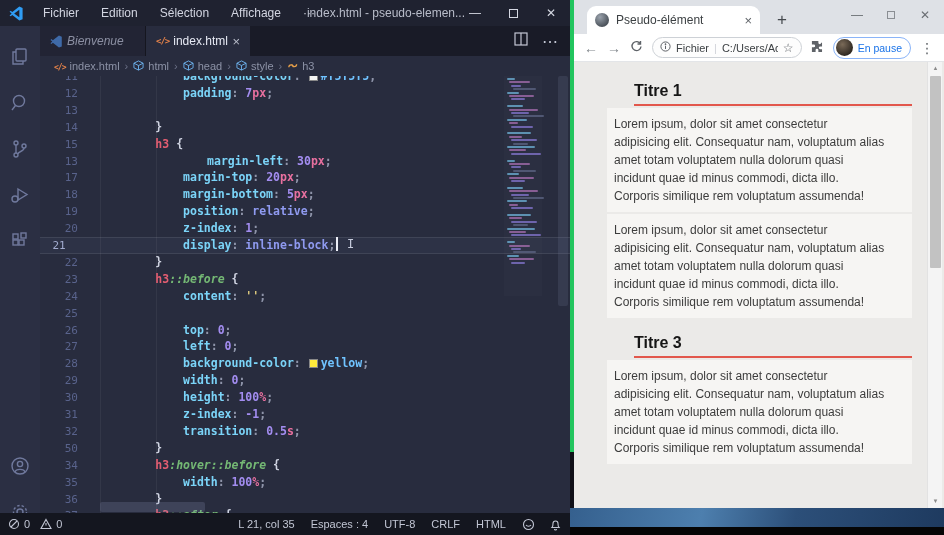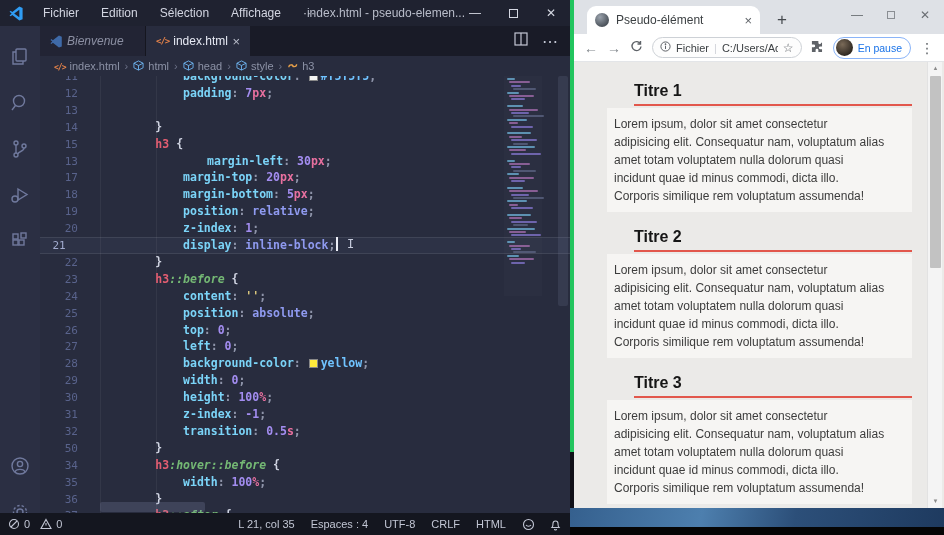--- a/index.html
+++ b/index.html
@@ -260,21 +260,21 @@
           <div class="code-line" style="top: 59.6px;"><span class="ln">15</span><span class="tokens" style="left: 115.36px;"><span class="tk-sel">h3</span><span class="tk-o"> </span><span class="tk-br">{</span></span></div>
           <div class="code-line" style="top: 76.5px;"><span class="ln">13</span><span class="tokens" style="left: 143.04px; margin-left: 24px;"><span class="tk-p">margin-left</span><span class="tk-o">: </span><span class="tk-n">30</span><span class="tk-u">px</span><span class="tk-o">;</span></span></div>
           <div class="code-line" style="top: 93.4px;"><span class="ln">17</span><span class="tokens" style="left: 143.04px;"><span class="tk-p">margin-top</span><span class="tk-o">: </span><span class="tk-n">20</span><span class="tk-u">px</span><span class="tk-o">;</span></span></div>
           <div class="code-line" style="top: 110.3px;"><span class="ln">18</span><span class="tokens" style="left: 143.04px;"><span class="tk-p">margin-bottom</span><span class="tk-o">: </span><span class="tk-n">5</span><span class="tk-u">px</span><span class="tk-o">;</span></span></div>
           <div class="code-line" style="top: 127.2px;"><span class="ln">19</span><span class="tokens" style="left: 143.04px;"><span class="tk-p">position</span><span class="tk-o">: </span><span class="tk-v">relative</span><span class="tk-o">;</span></span></div>
           <div class="code-line" style="top: 144.1px;"><span class="ln">20</span><span class="tokens" style="left: 143.04px;"><span class="tk-p">z-index</span><span class="tk-o">: </span><span class="tk-n">1</span><span class="tk-o">;</span></span></div>
           <div class="code-line current" style="top: 161px;"><span class="ln">21</span><span class="tokens" style="left: 143.04px;"><span class="tk-p">display</span><span class="tk-o">: </span><span class="tk-v">inline-block</span><span class="tk-o">;</span><span class="caret"></span></span></div>
           <div class="code-line" style="top: 177.9px;"><span class="ln">22</span><span class="tokens" style="left: 115.36px;"><span class="tk-br">}</span></span></div>
           <div class="code-line" style="top: 194.8px;"><span class="ln">23</span><span class="tokens" style="left: 115.36px;"><span class="tk-sel">h3</span><span class="tk-ps">::before</span><span class="tk-o"> </span><span class="tk-br">{</span></span></div>
           <div class="code-line" style="top: 211.7px;"><span class="ln">24</span><span class="tokens" style="left: 143.04px;"><span class="tk-p">content</span><span class="tk-o">: </span><span class="tk-s">''</span><span class="tk-o">;</span></span></div>
-          <div class="code-line" style="top: 228.6px;"><span class="ln">25</span><span class="tokens" style="left: 143.04px;"><span class="tk-p">position</span><span class="tk-o">: </span><span class="tk-v">absolute</span><span class="tk-o">;</span></span></div>
+          <div class="code-line" style="top: 228.6px;"><span class="ln">25</span></div>
           <div class="code-line" style="top: 245.5px;"><span class="ln">26</span><span class="tokens" style="left: 143.04px;"><span class="tk-p">top</span><span class="tk-o">: </span><span class="tk-n">0</span><span class="tk-o">;</span></span></div>
           <div class="code-line" style="top: 262.4px;"><span class="ln">27</span><span class="tokens" style="left: 143.04px;"><span class="tk-p">left</span><span class="tk-o">: </span><span class="tk-n">0</span><span class="tk-o">;</span></span></div>
           <div class="code-line" style="top: 279.3px;"><span class="ln">28</span><span class="tokens" style="left: 143.04px;"><span class="tk-p">background-color</span><span class="tk-o">: </span><span class="sw swy"></span><span class="tk-cl">yellow</span><span class="tk-o">;</span></span></div>
           <div class="code-line" style="top: 296.2px;"><span class="ln">29</span><span class="tokens" style="left: 143.04px;"><span class="tk-p">width</span><span class="tk-o">: </span><span class="tk-n">0</span><span class="tk-o">;</span></span></div>
           <div class="code-line" style="top: 313.1px;"><span class="ln">30</span><span class="tokens" style="left: 143.04px;"><span class="tk-p">height</span><span class="tk-o">: </span><span class="tk-n">100</span><span class="tk-u">%</span><span class="tk-o">;</span></span></div>
           <div class="code-line" style="top: 330px;"><span class="ln">31</span><span class="tokens" style="left: 143.04px;"><span class="tk-p">z-index</span><span class="tk-o">: </span><span class="tk-n">-1</span><span class="tk-o">;</span></span></div>
           <div class="code-line" style="top: 346.9px;"><span class="ln">32</span><span class="tokens" style="left: 143.04px;"><span class="tk-p">transition</span><span class="tk-o">: </span><span class="tk-n">0.5</span><span class="tk-u">s</span><span class="tk-o">;</span></span></div>
           <div class="code-line" style="top: 363.8px;"><span class="ln">50</span><span class="tokens" style="left: 115.36px;"><span class="tk-br">}</span></span></div>
           <div class="code-line" style="top: 380.7px;"><span class="ln">34</span><span class="tokens" style="left: 115.36px;"><span class="tk-sel">h3</span><span class="tk-ps">:hover</span><span class="tk-ps">::before</span><span class="tk-o"> </span><span class="tk-br">{</span></span></div>
           <div class="code-line" style="top: 397.6px;"><span class="ln">35</span><span class="tokens" style="left: 143.04px;"><span class="tk-p">width</span><span class="tk-o">: </span><span class="tk-n">100</span><span class="tk-u">%</span><span class="tk-o">;</span></span></div>
@@ -424,21 +424,20 @@
         <span class="avatar"></span>
         <span class="pause-label">En pause</span>
       </div>
       <span class="kebab">⋮</span>
     </div>
 
     <div class="bcontent">
       <div class="page">
           <h3 class="sec-title">Titre 1</h3>
           <p class="sec-body">Lorem ipsum, dolor sit amet consectetur<br>adipisicing elit. Consequatur nam, voluptatum alias<br>amet totam voluptatem nulla dolorum quasi<br>incidunt quae id minus commodi, dicta illo.<br>Corporis similique rem voluptatum assumenda!</p>
-          <h3 class="sec-title">Titre 2</h3>
           <p class="sec-body">Lorem ipsum, dolor sit amet consectetur<br>adipisicing elit. Consequatur nam, voluptatum alias<br>amet totam voluptatem nulla dolorum quasi<br>incidunt quae id minus commodi, dicta illo.<br>Corporis similique rem voluptatum assumenda!</p>
           <h3 class="sec-title">Titre 3</h3>
           <p class="sec-body">Lorem ipsum, dolor sit amet consectetur<br>adipisicing elit. Consequatur nam, voluptatum alias<br>amet totam voluptatem nulla dolorum quasi<br>incidunt quae id minus commodi, dicta illo.<br>Corporis similique rem voluptatum assumenda!</p>
         </div>
       <div class="bscrollbar">
         <div class="bsb-arrow" style="top:0">▲</div>
         <div class="bsb-thumb"></div>
         <div class="bsb-arrow" style="bottom:0">▼</div>
       </div>
     </div>

